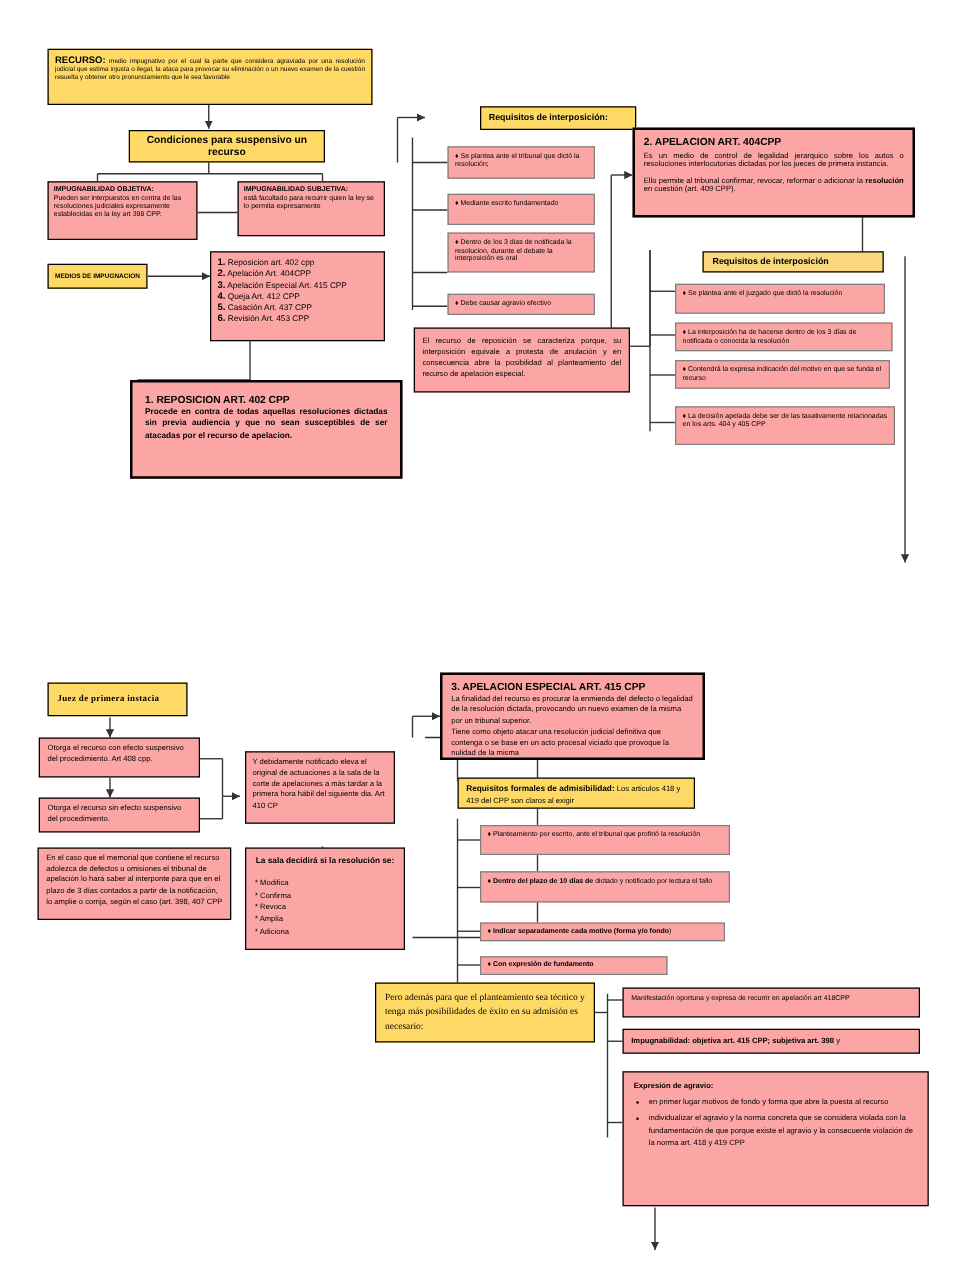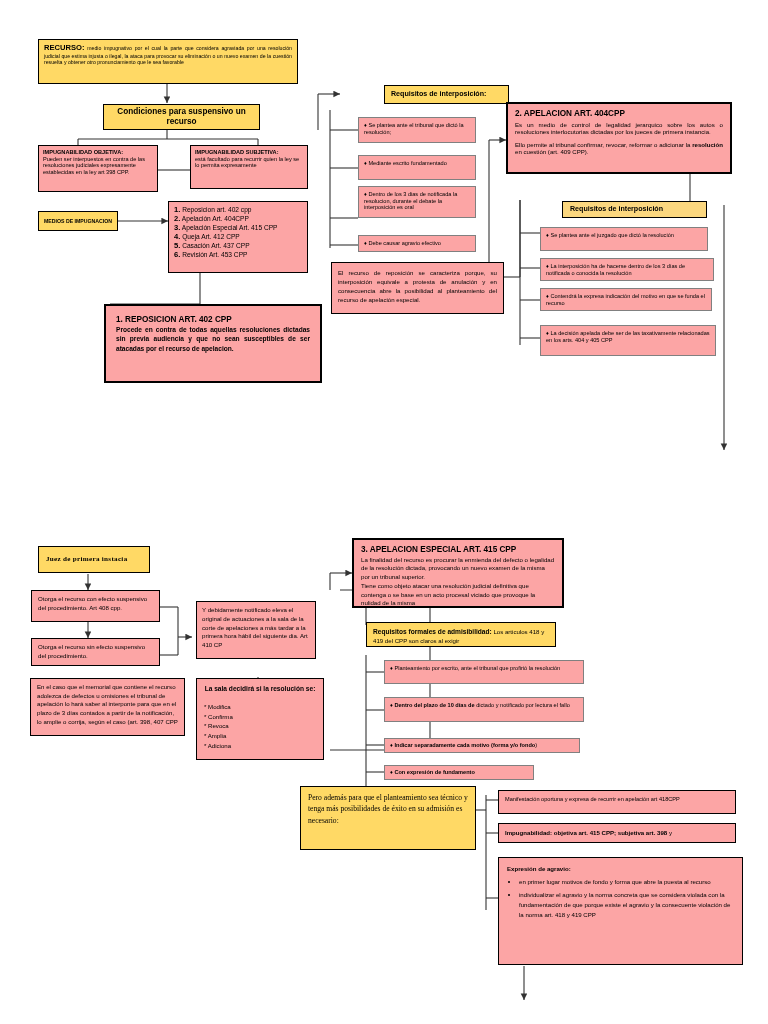--- a/index.html
+++ b/index.html
@@ -251,21 +251,21 @@
   <div class="box gray t55" style="left:384px;top:697px;width:200px;height:25px;padding:4px 5px;">
     <span class="b">♦ Dentro del plazo de  10 días de</span><span> dictado y notificado por lectura el fallo</span>
   </div>
   <div class="box gray t55" style="left:384px;top:738px;width:196px;height:15px;padding:3px 5px;">
     <span class="b">♦ Indicar separadamente cada motivo (forma y/o fondo</span><span>)</span>
   </div>
   <div class="box gray t55" style="left:384px;top:765px;width:150px;height:15px;padding:3px 5px;">
     <span class="b">♦ Con expresión de  fundamento</span>
   </div>
 
-  <div class="box yellow t75 serif" style="left:300px;top:786px;width:176px;height:64px;padding:5px 7px;line-height:1.5;">
+  <div class="box yellow t75 serif" style="left:300px;top:786px;width:176px;height:48px;padding:5px 7px;line-height:1.5;">
     <span>Pero además para que el planteamiento sea técnico y tenga más posibilidades de éxito en su admisión es necesario:</span>
   </div>
 
   <div class="box t55" style="left:498px;top:790px;width:238px;height:24px;padding:4px 6px;line-height:1.45;">
     <span>Manifestación oportuna y expresa de recurrir en apelación art 418CPP</span>
   </div>
 
   <div class="box t6" style="left:498px;top:823px;width:238px;height:20px;padding:5px 6px;">
     <span class="b">Impugnabilidad: objetiva art. 415 CPP; subjetiva art. 398</span><span> y</span>
   </div>

